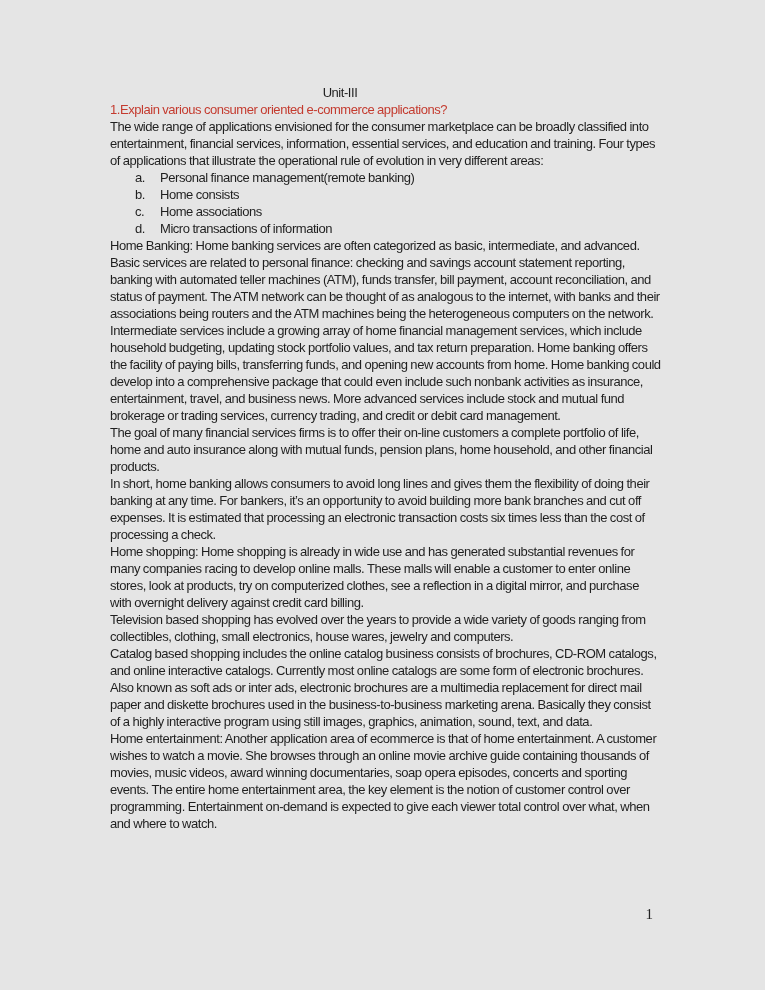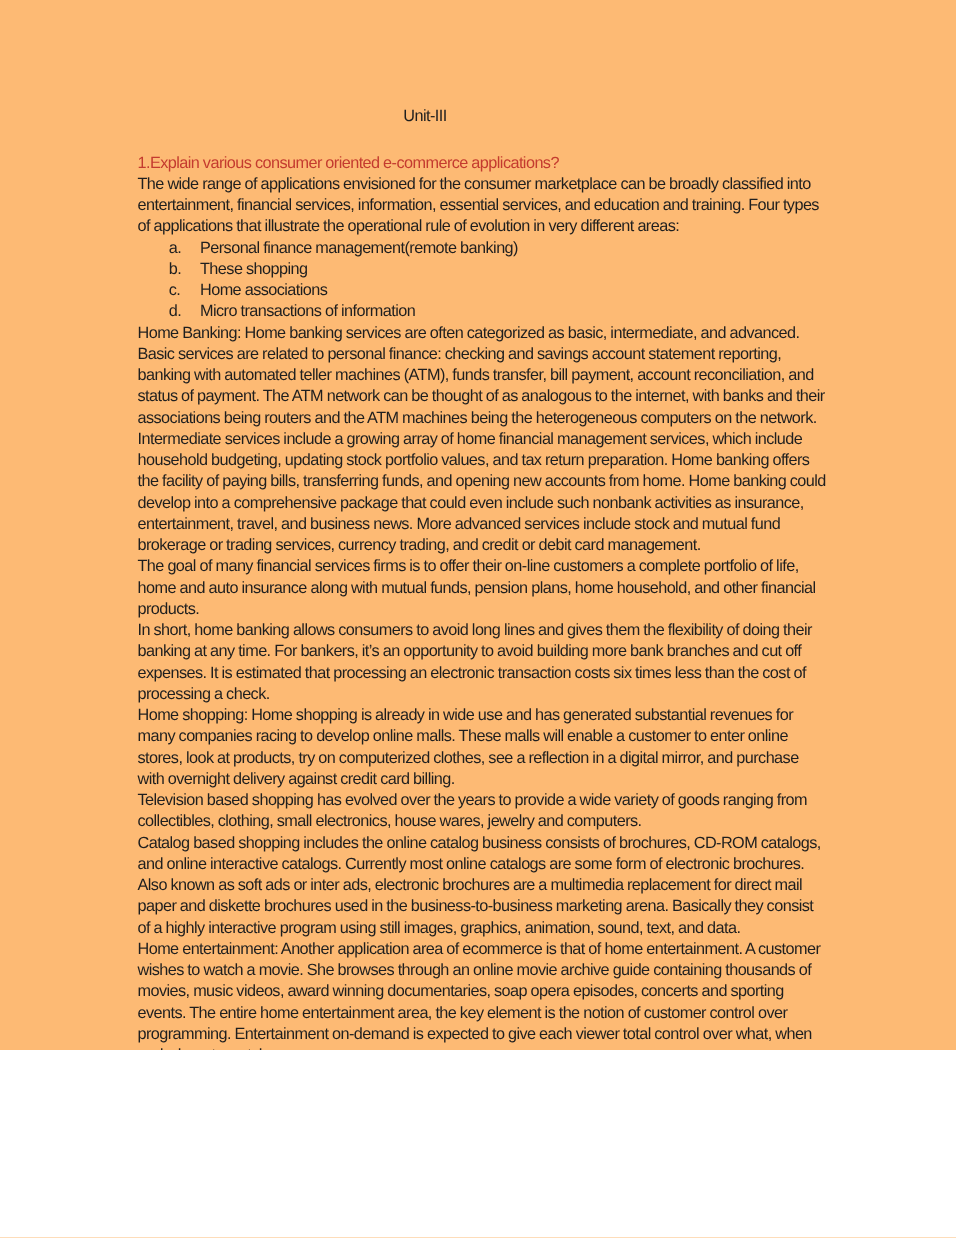--- a/index.html
+++ b/index.html
@@ -7,22 +7,22 @@
     --body-text: #1f1f1f;
   }
   html, body {
     margin: 0;
     padding: 0;
     background: #ffffff;
   }
   .page {
     position: relative;
     width: 765px;
-    height: 840px;
-    background: #fdba74;
+    height: 990px;
+    background: #e5e5e5;
     overflow: hidden;
     font-family: "Liberation Sans", sans-serif;
     color: var(--body-text);
   }
   .content {
     position: absolute;
     left: 110px;
     top: 84px;
     width: 552px;
     font-size: 13px;
@@ -31,21 +31,20 @@
     word-spacing: -0.3px;
     color: var(--body-text);
     text-align: left;
   }
   .doc-title {
     text-align: center;
     padding-right: 92px; 
   }
   .question {
     color: var(--question-red);
-    margin-top: 20px;
   }
   .para b {
     font-weight: normal;
   }
   ol.apps {
     list-style: none;
     margin: 0;
     padding: 0;
   }
   ol.apps li {
@@ -74,21 +73,21 @@
     <div class="doc-title">Unit-III</div>
     <div class="question">1.Explain various consumer oriented e-commerce applications?</div>
     <div class="para">The wide range of applications envisioned for the consumer marketplace can be broadly classified into entertainment, financial services, information, essential services, and education and training. Four types of applications that illustrate the operational rule of evolution in very different areas:</div>
     <ol class="apps">
         <li>
           <span class="marker">a.</span>
           <span>Personal finance management(remote banking)</span>
         </li>
         <li>
           <span class="marker">b.</span>
-          <span>These shopping</span>
+          <span>Home consists</span>
         </li>
         <li>
           <span class="marker">c.</span>
           <span>Home associations</span>
         </li>
         <li>
           <span class="marker">d.</span>
           <span>Micro transactions of information</span>
         </li>
       </ol>

